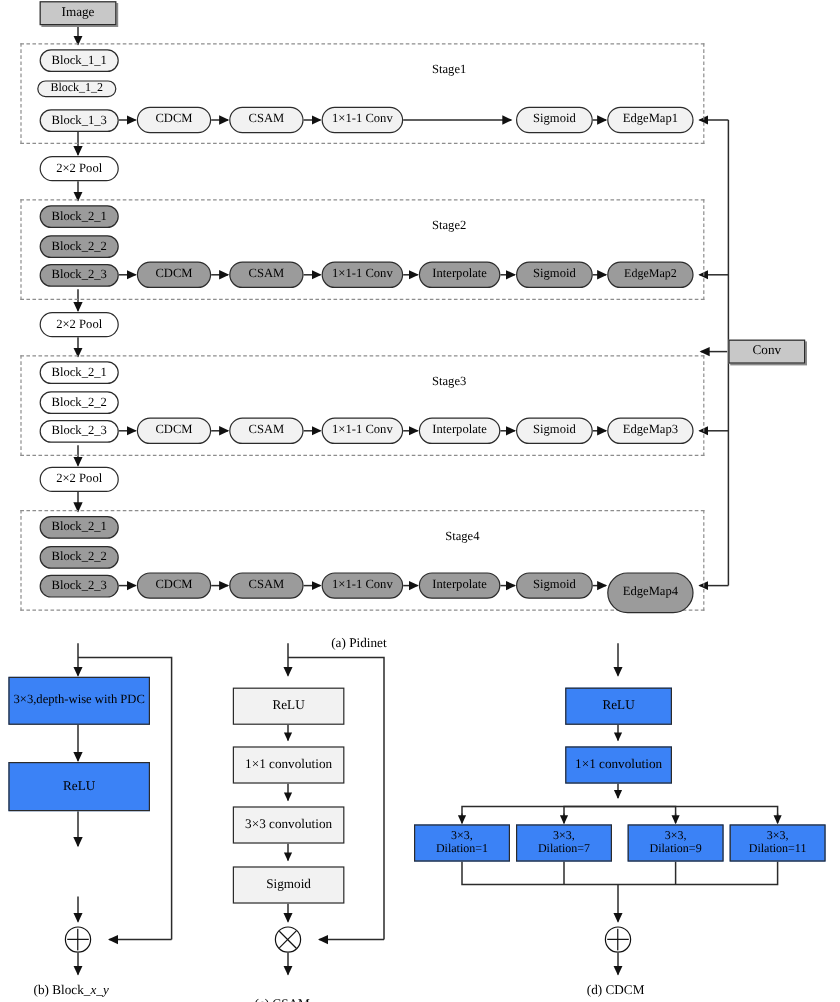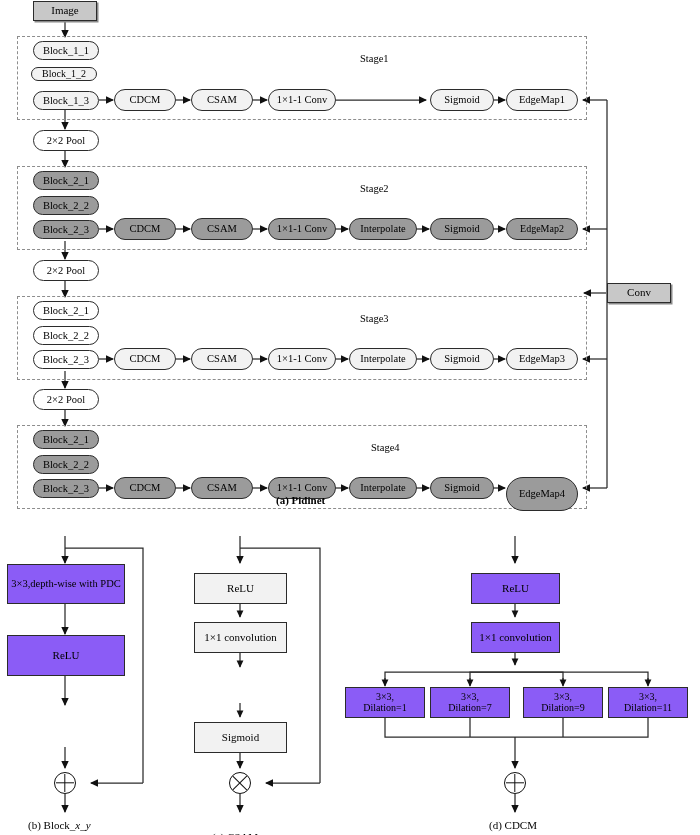--- a/index.html
+++ b/index.html
@@ -12,21 +12,21 @@
   
   .node{position:absolute;box-sizing:border-box;display:flex;align-items:center;
         justify-content:center;text-align:center;line-height:1.08;
         border:1px solid #2b2b2b;}
   .pill{border-radius:999px;}
   .rect{border-radius:0;}
   .fill-light{background:#f2f2f2;text-align:right;}
   .fill-gray{background:#9b9b9b;}
   .fill-white{background:#ffffff;}
   .fill-lgray{background:#c8c8c8;}
-  .fill-mgray{background:#8b5cf6;}
+  .fill-mgray{background:#3b82f6;}
   .shadowed{box-shadow:1.5px 1.5px 0 0 #8a8a8a;}
 
   .dashbox{position:absolute;box-sizing:border-box;border:1px dashed #8d8d8d;}
   .stagelabel{position:absolute;font-size:10.5px;white-space:nowrap;}
   .caption{position:absolute;font-size:11px;white-space:nowrap;}
   .caption i{font-style:italic;}
 
   .opcircle{position:absolute;box-sizing:border-box;width:22px;height:22px;
             border:1.4px solid #111;border-radius:50%;background:#fff;}
   .opcircle::before,.opcircle::after{content:"";position:absolute;background:#111;}
@@ -191,31 +191,32 @@
   <div class="node pill fill-gray" style="left:33px;top:430px;width:66px;height:19px;font-size:10.5px;">Block_2_1</div>
   <div class="node pill fill-gray" style="left:33px;top:455px;width:66px;height:19px;font-size:10.5px;">Block_2_2</div>
   <div class="node pill fill-gray" style="left:33px;top:479px;width:66px;height:19px;font-size:10.5px;">Block_2_3</div>
   <div class="node pill fill-gray" style="left:114px;top:477px;width:62px;height:22px;font-size:10.5px;">CDCM</div>
   <div class="node pill fill-gray" style="left:191px;top:477px;width:62px;height:22px;font-size:10.5px;">CSAM</div>
   <div class="node pill fill-gray" style="left:268px;top:477px;width:68px;height:22px;font-size:10.5px;">1×1-1 Conv</div>
   <div class="node pill fill-gray" style="left:349px;top:477px;width:68px;height:22px;font-size:10.5px;">Interpolate</div>
   <div class="node pill fill-gray" style="left:430px;top:477px;width:64px;height:22px;font-size:10.5px;">Sigmoid</div>
   <div class="node pill fill-gray" style="left:506px;top:477px;width:72px;height:34px;font-size:10.5px;">EdgeMap4</div>
 
-  <div class="caption" style="left:276px;top:494px;font-weight:bold;">(a) Pidinet</div>
+  <div class="caption" style="left:276px;top:530px;">(a) Pidinet</div>
 
   <div class="node rect fill-mgray" style="left:7px;top:564px;width:118px;height:40px;font-size:10.5px;padding:0 3px;">3×3,depth-wise with PDC</div>
   <div class="node rect fill-mgray" style="left:7px;top:635px;width:118px;height:41px;font-size:11px;">ReLU</div>
   <div class="opcircle op-plus" style="left:54px;top:772px;"></div>
   <div class="caption" style="left:28px;top:819px;">
     <span>(b) Block_</span><i>x</i><span>_</span><i>y</i>
   </div>
 
   <div class="node rect fill-light" style="left:194px;top:573px;width:93px;height:31px;font-size:11px;">ReLU</div>
   <div class="node rect fill-light" style="left:194px;top:622px;width:93px;height:31px;font-size:11px;">1×1 convolution</div>
+  <div class="node rect fill-light" style="left:194px;top:672px;width:93px;height:31px;font-size:11px;">3×3 convolution</div>
   <div class="node rect fill-light" style="left:194px;top:722px;width:93px;height:31px;font-size:11px;">Sigmoid</div>
   <div class="opcircle op-times" style="left:229px;top:772px;"></div>
   <div class="caption" style="left:212px;top:819px;margin-top:12px;">(c) CSAM</div>
 
   <div class="node rect fill-mgray" style="left:471px;top:573px;width:89px;height:31px;font-size:11px;">ReLU</div>
   <div class="node rect fill-mgray" style="left:471px;top:622px;width:89px;height:31px;font-size:11px;">1×1 convolution</div>
 
   <div class="node rect fill-mgray" style="left:345px;top:687px;width:80px;height:31px;font-size:10px;flex-direction:column;">
     <span>3×3,</span>
     <span>Dilation=1</span>

